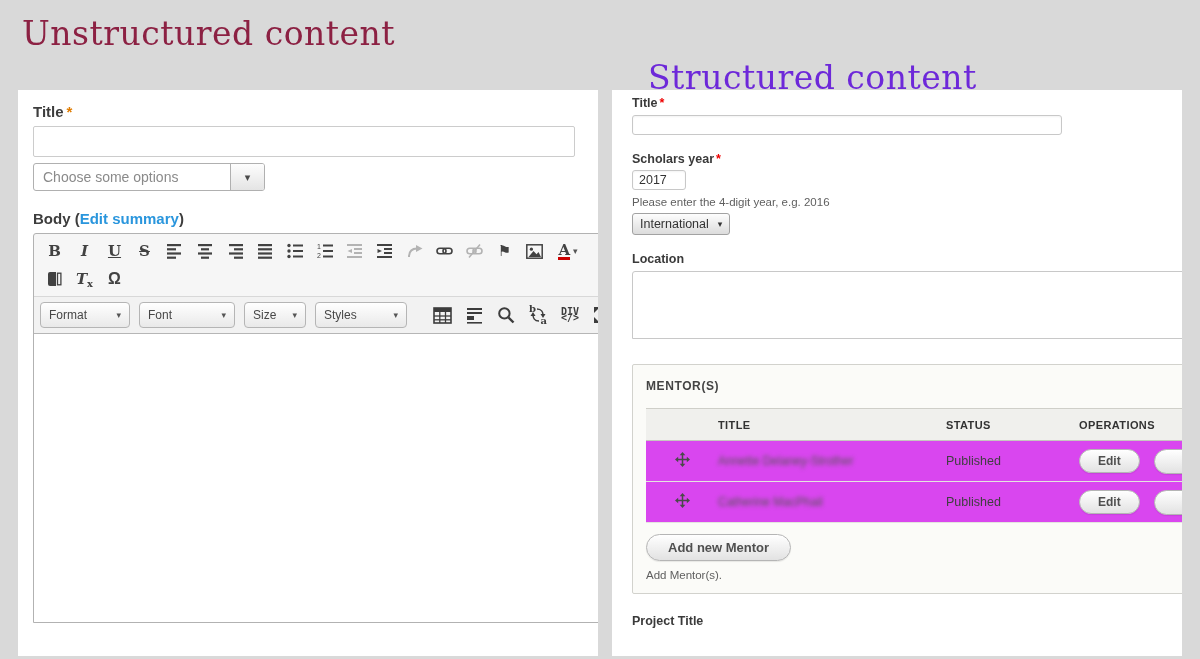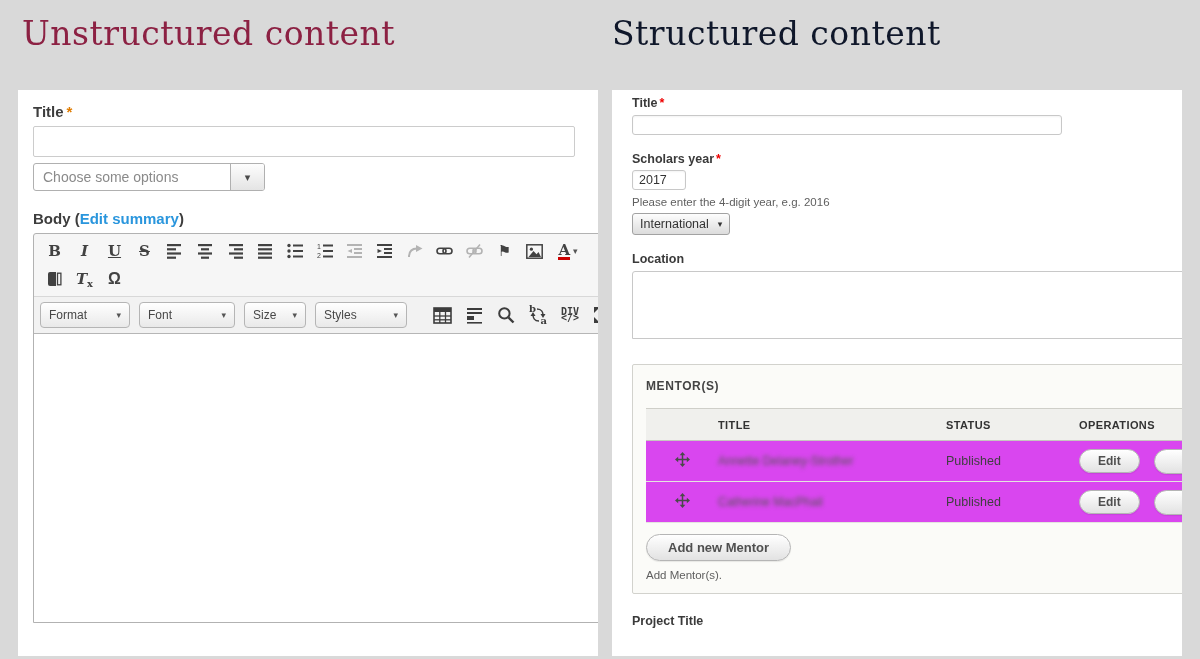--- a/index.html
+++ b/index.html
@@ -1,21 +1,21 @@
 <!DOCTYPE html>
 <html><head>
 <meta charset="utf-8">
 <style>
   * { margin:0; padding:0; box-sizing:border-box; }
   html,body { width:1200px; height:659px; overflow:hidden; }
   body { background:#d9d9d9; font-family:"Liberation Sans", sans-serif; position:relative; }
 
   .heading { position:absolute; top:14px; font-family:"DejaVu Serif", serif; font-size:33px; font-weight:400; letter-spacing:.5px; }
   #heading-left  { left:14px;  color:#8c2143;margin-left:8px; }
-  #heading-right { left:612px; color:#0f172a; }
+  #heading-right { left:648px; color:#6d28d9;margin-top:44px; }
 
   .panel { position:absolute; top:90px; height:566px; background:#ffffff; overflow:hidden; }
   #panel-left  { left:18px;  width:580px; padding:13px 0 0 15px; }
   #panel-right { left:612px; width:570px; padding:6px 0 0 20px; }
 
   
   .l-label { font-size:15px; font-weight:bold; color:#3d3d3d; }
   .req-l { color:#e07c00; font-weight:bold; margin-left:3px; }
   .req-r { color:#ee0000; font-weight:bold; margin-left:2px; }
 

